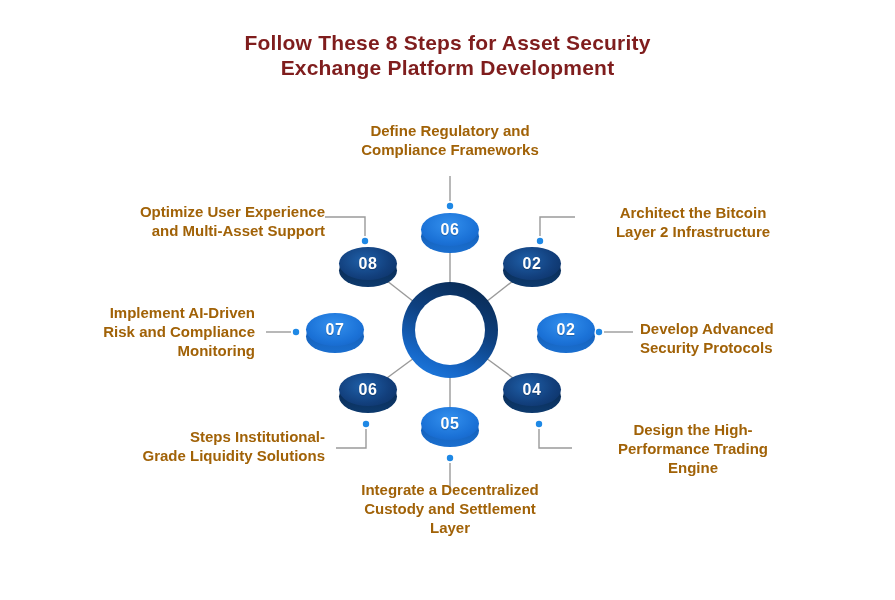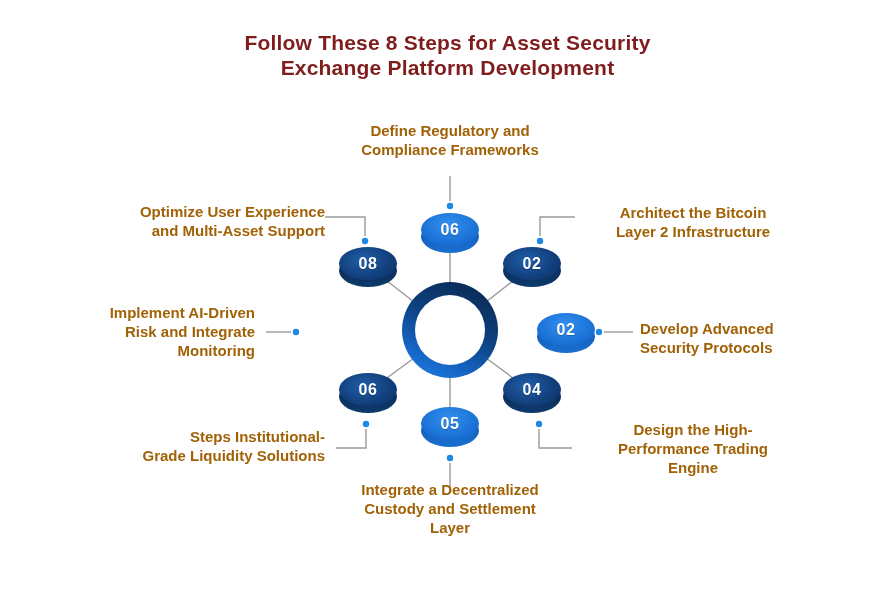--- a/index.html
+++ b/index.html
@@ -125,20 +125,26 @@
     <div class="face">
       <span class="num">05</span>
     </div>
   </div>
   <div class="bubble dark b6">
     <div class="rim"></div>
     <div class="face">
       <span class="num">06</span>
     </div>
   </div>
+  <div class="bubble bright b7">
+    <div class="rim"></div>
+    <div class="face">
+      <span class="num">07</span>
+    </div>
+  </div>
   <div class="bubble dark b8">
     <div class="rim"></div>
     <div class="face">
       <span class="num">08</span>
     </div>
   </div>
 
   <div class="label l1">Define Regulatory and
 Compliance Frameworks</div>
   <div class="label l2">Architect the Bitcoin
@@ -147,18 +153,18 @@
 Security Protocols</div>
   <div class="label l4">Design the High-
 Performance Trading
 Engine</div>
   <div class="label l5">Integrate a Decentralized
 Custody and Settlement
 Layer</div>
   <div class="label l6">Steps Institutional-
 Grade Liquidity Solutions</div>
   <div class="label l7">Implement AI-Driven
-Risk and Integrate
+Risk and Compliance
 Monitoring</div>
   <div class="label l8">Optimize User Experience
 and Multi-Asset Support</div>
 
 </div>
 
 </body></html>

